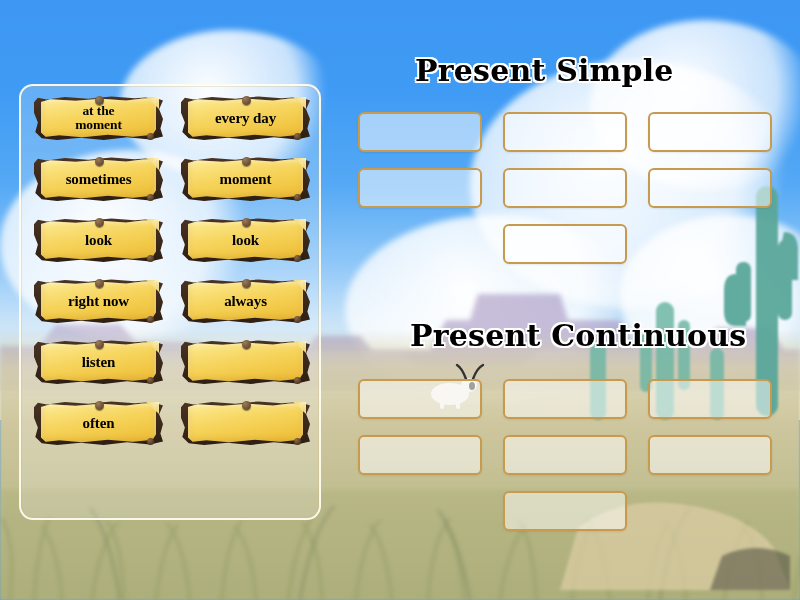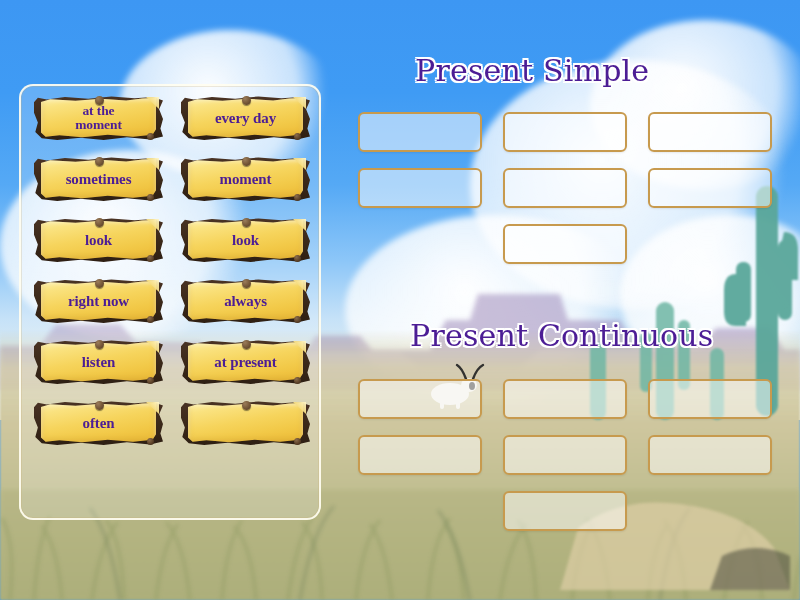--- a/index.html
+++ b/index.html
@@ -177,34 +177,34 @@
     position: absolute;
     left: 9px; right: 9px; top: 0; bottom: 0;
     display: flex;
     align-items: center;
     justify-content: center;
     text-align: center;
     font-family: "Liberation Serif", "DejaVu Serif", serif;
     font-weight: bold;
     font-size: 15px;
     line-height: 15px;
-    color: #4c1d95;
+    color: #000000;
     letter-spacing: -0.1px;
     z-index: 3;
     white-space: pre-line;
   }
   .card.two-line .label { font-size: 13.5px; line-height: 14px; }
 
   
   .heading {
     position: absolute;
     font-family: "DejaVu Serif", "Liberation Serif", serif;
-    font-weight: normal;
+    font-weight: bold;
     font-size: 30px;
-    color: #4c1d95;
+    color: #000000;
     letter-spacing: 0.2px;
     white-space: nowrap;
     text-shadow:
       -1.6px -1.6px 0 #ffffff,  1.6px -1.6px 0 #ffffff,
       -1.6px  1.6px 0 #ffffff,  1.6px  1.6px 0 #ffffff,
        0 -1.8px 0 #ffffff, 0 1.8px 0 #ffffff,
       -1.8px 0 0 #ffffff, 1.8px 0 0 #ffffff;
   }
   #heading-present-simple { left: 415px; top: 53px; }
   #heading-present-continuous { left: 370px; top: 318px; margin-left: 40px; }
@@ -412,21 +412,20 @@
         <div class="stud"></div>
         <div class="label">listen</div>
       </div>
 
       <div class="card">
         <div class="wood"></div>
         <div class="face"></div>
         <div class="fold"></div>
         <div class="nail"></div>
         <div class="stud"></div>
-        <div class="label">at present</div>
       </div>
 
       <div class="card">
         <div class="wood"></div>
         <div class="face"></div>
         <div class="fold"></div>
         <div class="nail"></div>
         <div class="stud"></div>
         <div class="label">often</div>
       </div>

